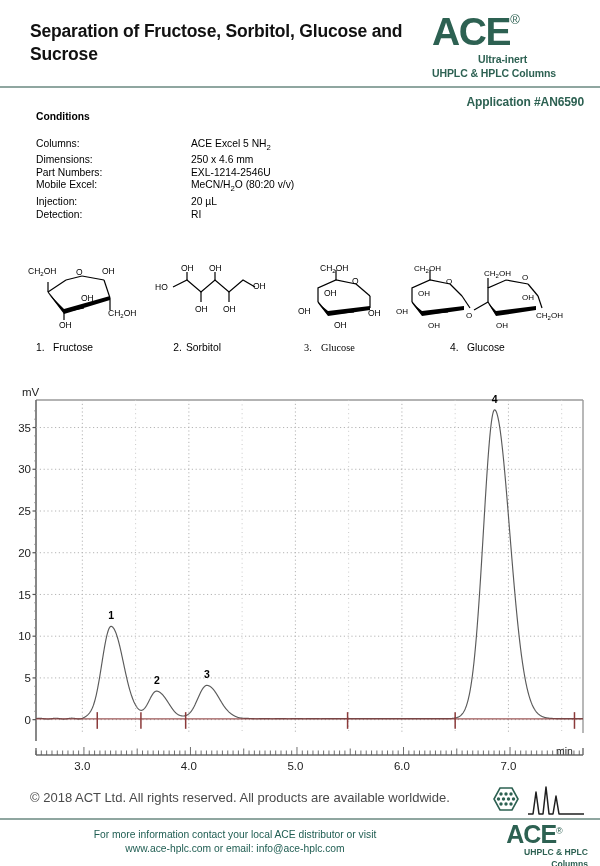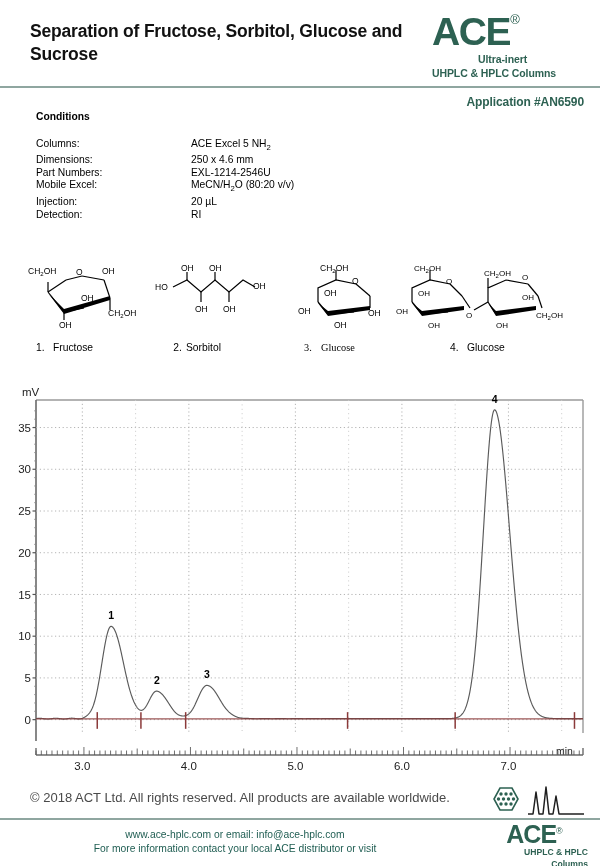--- a/index.html
+++ b/index.html
@@ -529,22 +529,22 @@
         <text x="111.09931840311587" y="241.00751879699249" text-anchor="middle" font-family="Liberation Sans, sans-serif" font-size="10.5" font-weight="bold" fill="#000">1</text>
         <text x="156.90457643622204" y="306.10526315789474" text-anchor="middle" font-family="Liberation Sans, sans-serif" font-size="10.5" font-weight="bold" fill="#000">2</text>
         <text x="206.97078870496594" y="300.2631578947368" text-anchor="middle" font-family="Liberation Sans, sans-serif" font-size="10.5" font-weight="bold" fill="#000">3</text>
         <text x="494.58519961051604" y="24.849624060150347" text-anchor="middle" font-family="Liberation Sans, sans-serif" font-size="10.5" font-weight="bold" fill="#000">4</text>
       </svg>
   </div>
 
   <div class="copyright">© 2018 ACT Ltd. All rights reserved. All products are available worldwide.</div>
   <div class="rule rule-bot"></div>
   <div class="footer-text">
+    <div>For more information contact your local ACE distributor or visit</div>
     <div>www.ace-hplc.com or email: info@ace-hplc.com</div>
-    <div>For more information contact your local ACE distributor or visit</div>
   </div>
 
   <div class="footer-logo">
     <svg width="108" height="34" viewBox="0 0 108 34">
       <g stroke="#2d6152" fill="none" stroke-width="1.6">
         <polygon points="20,4 32,4 38,15 32,26 20,26 14,15"></polygon>
       </g>
       <g fill="#2d6152">
         <circle cx="21" cy="10" r="1.7"></circle>
           <circle cx="26" cy="10" r="1.7"></circle>

